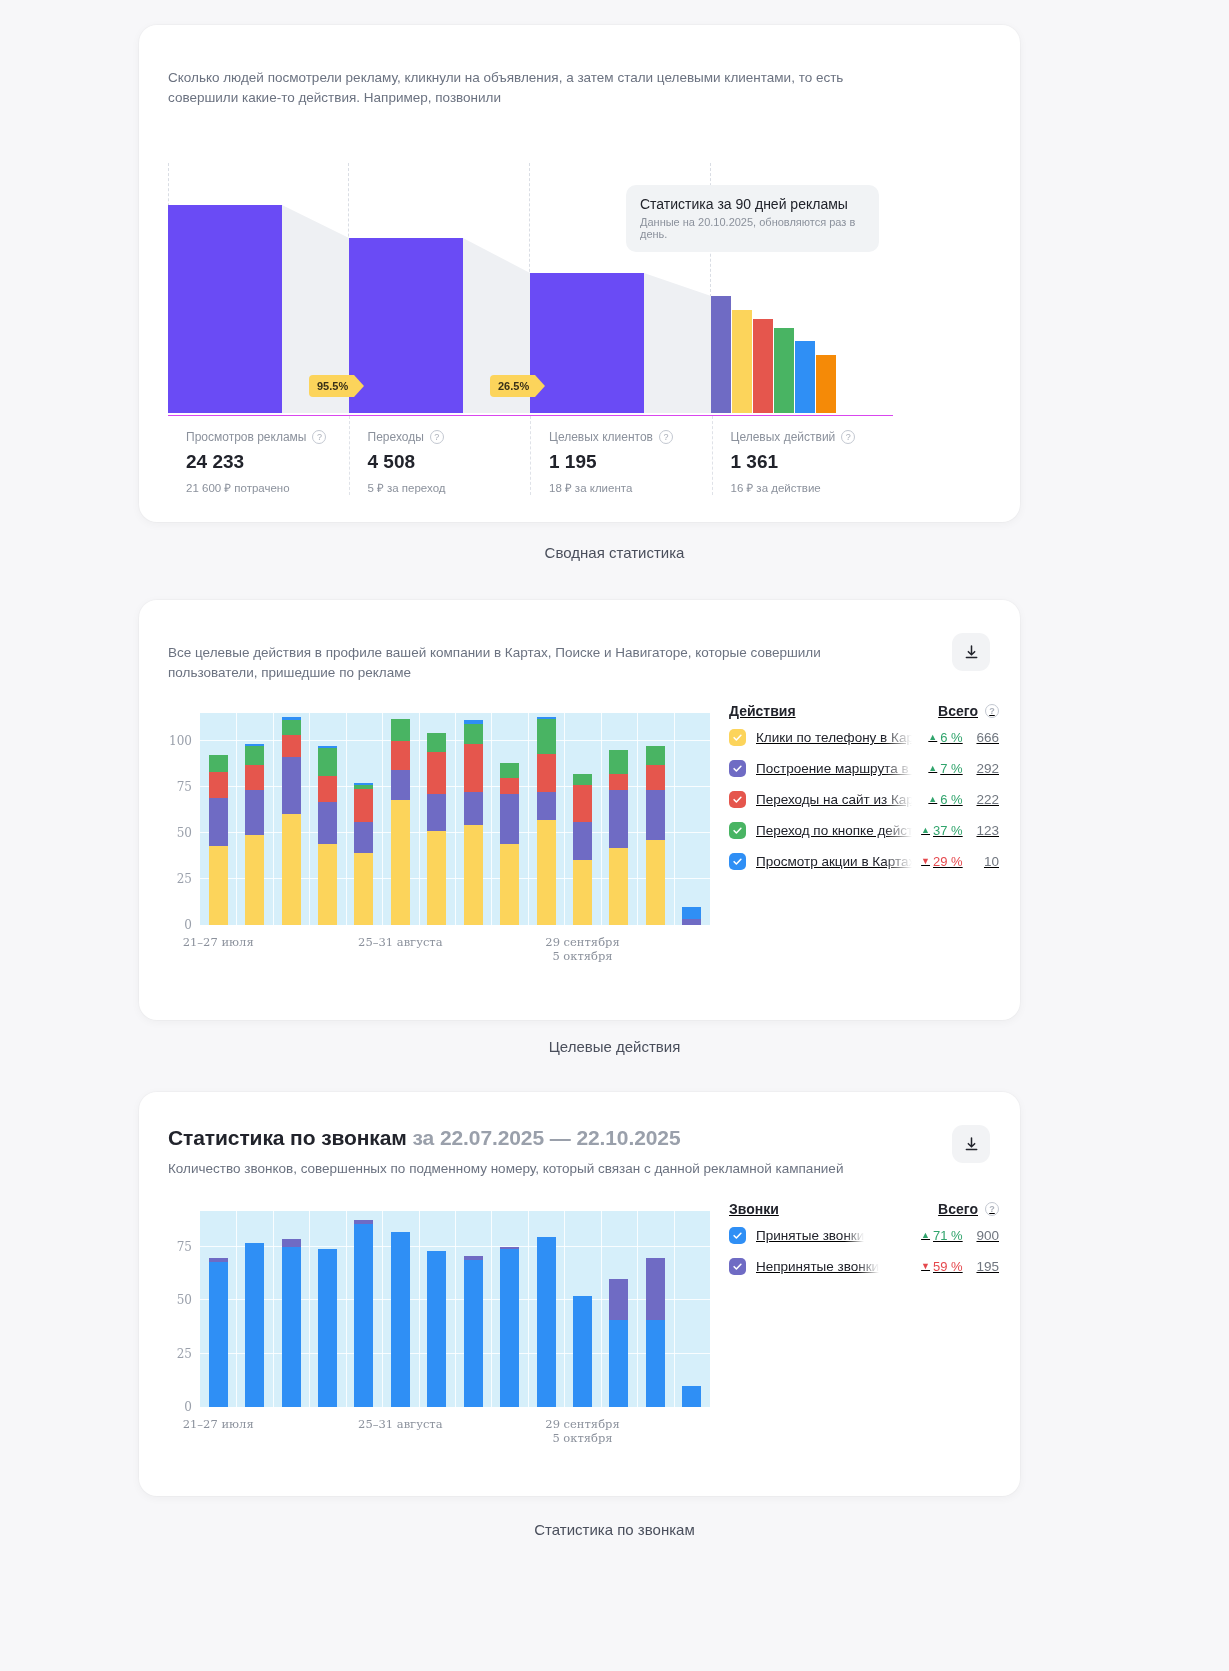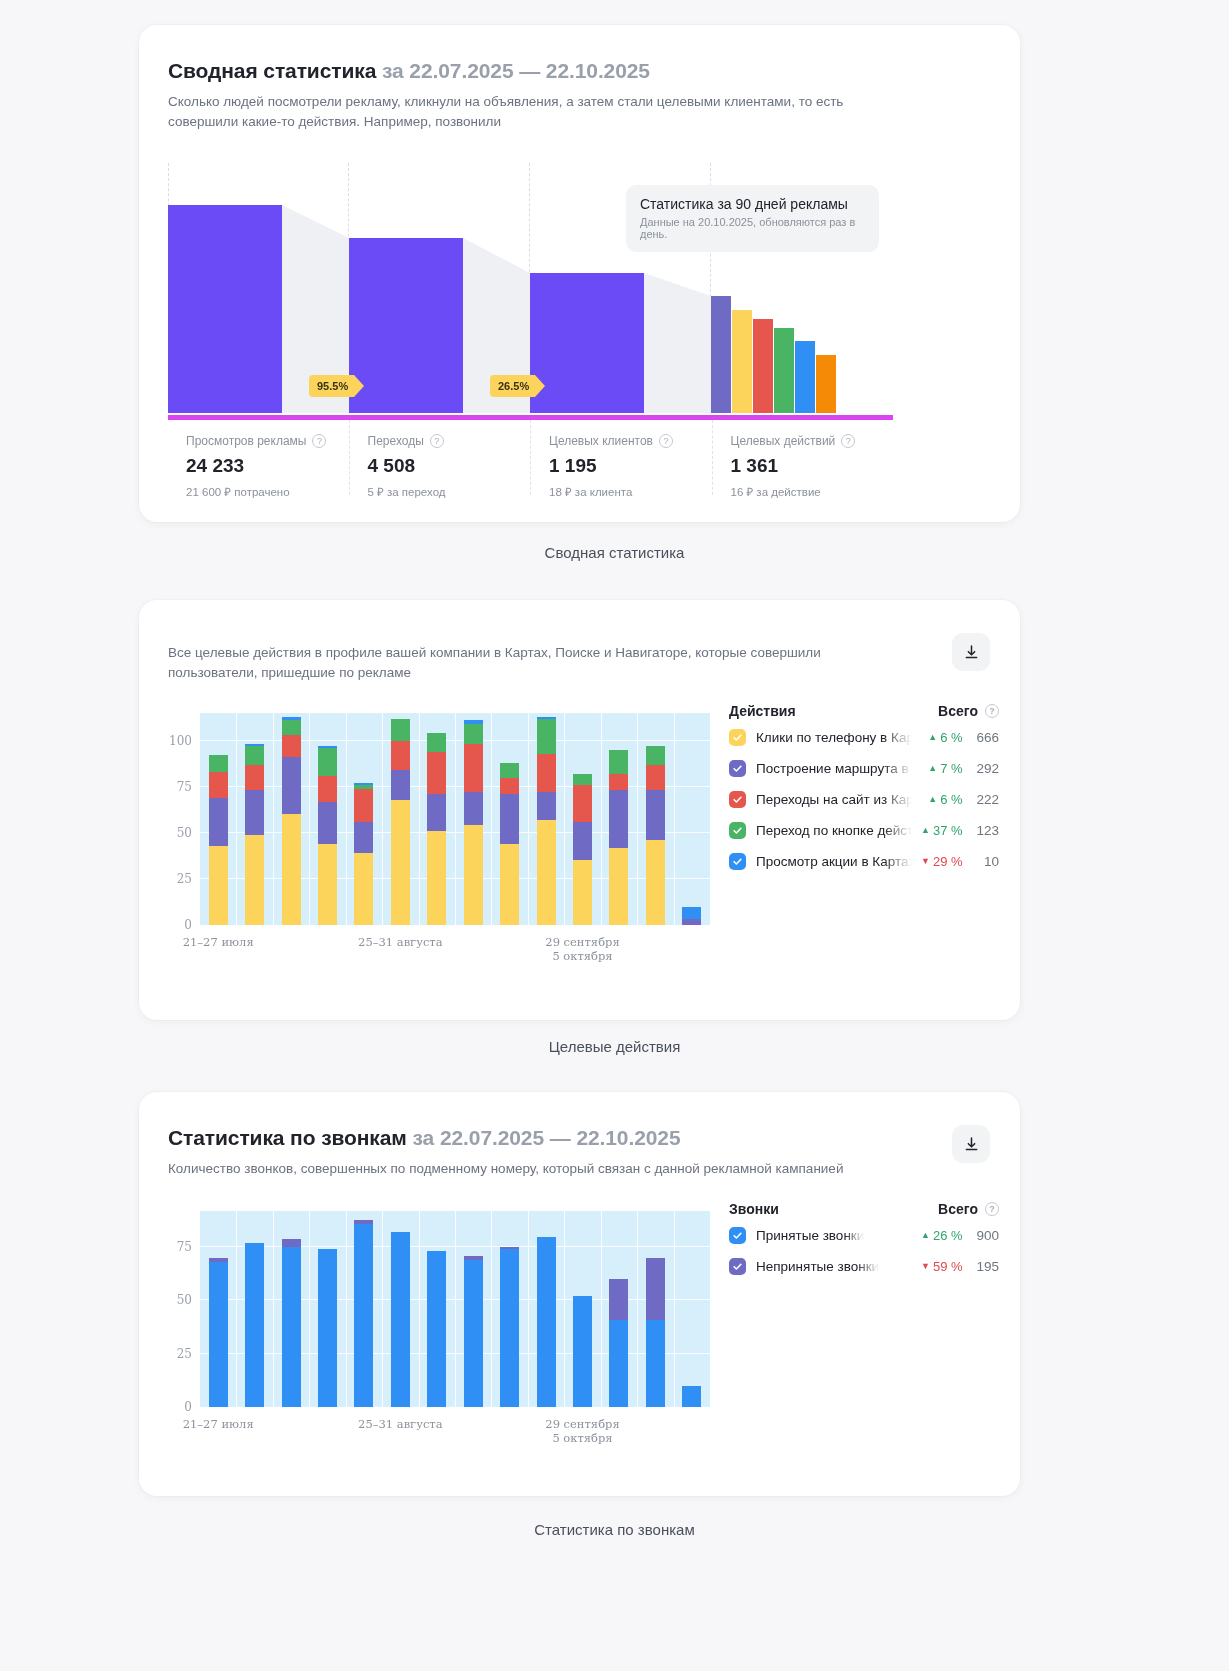--- a/index.html
+++ b/index.html
@@ -101,21 +101,21 @@
     border-radius: 10px;
     padding: 11px 14px 12px 14px;
   }
   .tooltip-title { font-size: 14px; color: #21232b; }
   .tooltip-sub { margin-top: 4px; font-size: 11px; color: #8b919c; }
 
   .metrics {
     position: absolute; left: 29px; top: 390px;
     width: 725px; height: 80px;
     display: flex;
-    border-top: 5px solid #d946ef;
+    border-top: 1px solid #d946ef;
   }
   .metric {
     flex: 1;
     padding: 14px 0 0 18px;
     position: relative;
   }
   .metric + .metric { border-left: 1px dashed #dfe2e8; }
   .metric-head {
     display: flex; align-items: center; gap: 6px;
     font-size: 12px; color: #8b919c;
@@ -162,21 +162,21 @@
     font-family: "DejaVu Serif", serif;
     font-size: 11.5px;
     color: #8b919c;
     white-space: pre-line;
     text-align: center;
   }
   .sbar { position: absolute; bottom: 0; }
   .seg { position: absolute; width: 100%; }
 
   
-  .legend { position: absolute; }
+  .legend { position: absolute; text-decoration: underline; }
   .legend-head {
     display: flex; align-items: center;
     font-size: 14px; font-weight: bold; color: #21232b;
     height: 22px;
   }
   .legend-head .lh-name { width: 212px; }
   .legend-head .lh-total { display: flex; align-items: center; gap: 7px; }
   .legend-row {
     display: flex; align-items: center;
     height: 31px;
@@ -212,24 +212,20 @@
     font-size: 13.5px; color: #70767f;
   }
 </style>
 </head>
 <body>
 
 <div class="page">
 
   <div class="card" id="card-funnel">
     <div style="position:absolute;left:29px;top:34px;width:760px;">
-      <div class="title">
-        <span>Сводная статистика</span>
-        <span class="muted">за 22.07.2025 — 22.10.2025</span>
-      </div>
       <div class="subtitle">Сколько людей посмотрели рекламу, кликнули на объявления, а затем стали целевыми клиентами, то есть совершили какие-то действия. Например, позвонили</div>
     </div>
 
     <div class="funnel-wrap">
       <div class="gridline" style="left:0px;"></div>
       <div class="gridline" style="left:180px;"></div>
       <div class="gridline" style="left:361px;"></div>
       <div class="gridline" style="left:542px;"></div>
 
       <div class="ftrap" style="left:114px;">
@@ -635,21 +631,21 @@
           <div class="lg-name">
             <span class="cbox" style="background: rgb(47, 143, 245);">
               <svg width="11" height="11" viewBox="0 0 12 12">
                 <path d="M2.3 6.2 4.8 8.7 9.7 3.6" stroke="#fff" stroke-width="1.7" fill="none" stroke-linecap="round" stroke-linejoin="round"></path>
               </svg>
             </span>
             <span class="lg-text">Принятые звонки</span>
           </div>
           <div class="lg-delta up">
             <span class="tri">▲</span>
-            <span>26 %</span>
+            <span>71 %</span>
           </div>
           <div class="lg-total">900</div>
         </div>
         <div class="legend-row">
           <div class="lg-name">
             <span class="cbox" style="background: rgb(111, 107, 196);">
               <svg width="11" height="11" viewBox="0 0 12 12">
                 <path d="M2.3 6.2 4.8 8.7 9.7 3.6" stroke="#fff" stroke-width="1.7" fill="none" stroke-linecap="round" stroke-linejoin="round"></path>
               </svg>
             </span>

